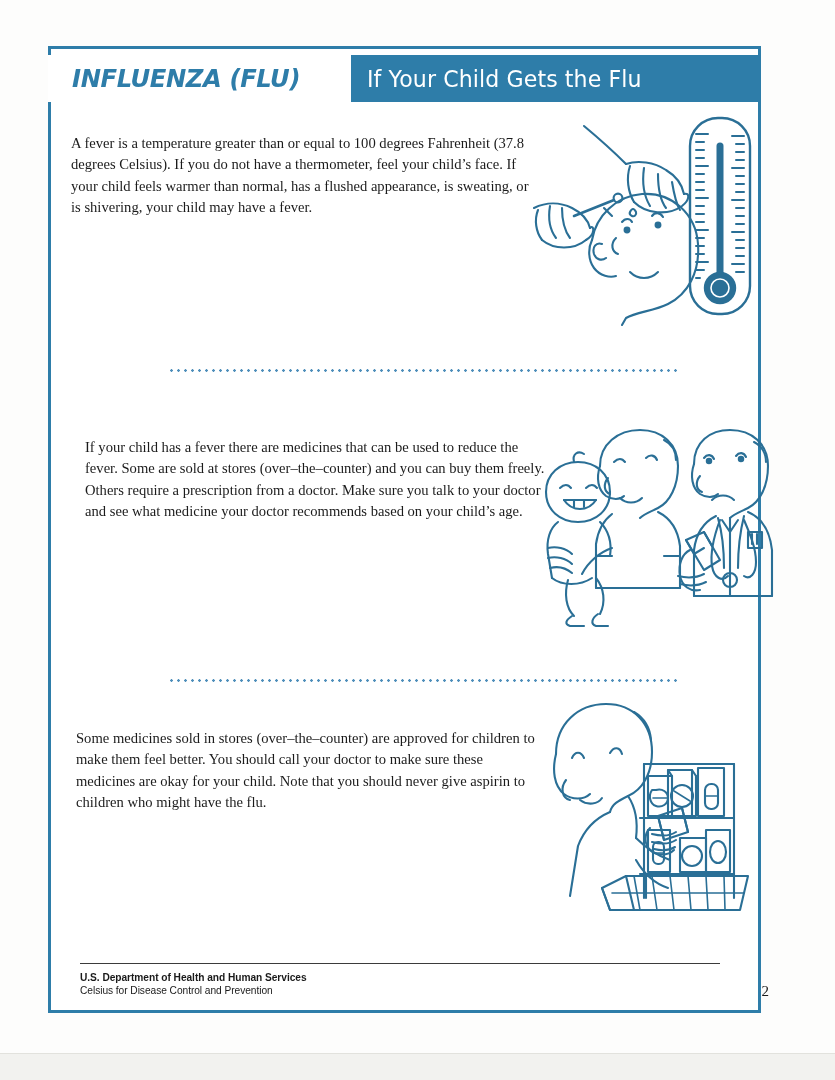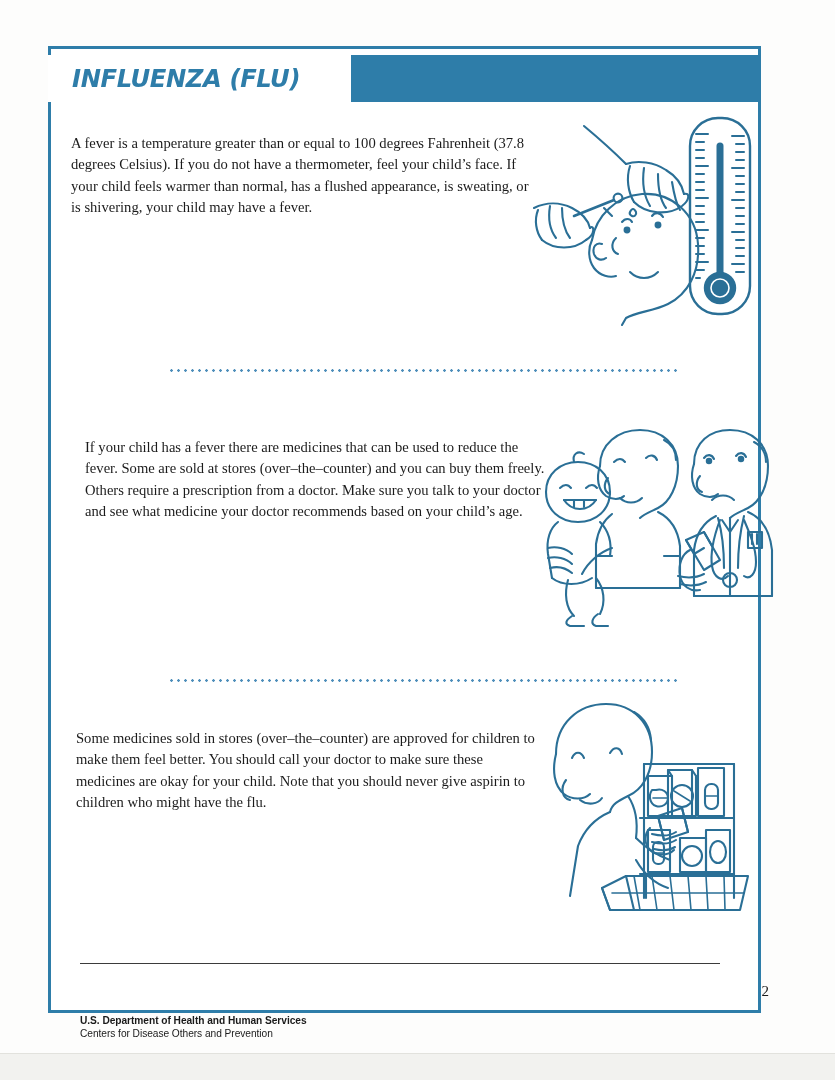--- a/index.html
+++ b/index.html
@@ -135,21 +135,20 @@
     top: 963px;
     width: 640px;
     height: 1px;
     background: #3b3b3b;
   }
   .footer-line1 {
     font-size: 10.2px;
     font-weight: bold;
     line-height: 13px;
     letter-spacing: -0.05px;
-    margin-top: 43px;
   }
   .footer-line2 {
     font-size: 10.2px;
     font-weight: normal;
     line-height: 13px;
     letter-spacing: -0.05px;
   }
   .page-number {
     position: absolute;
     right: 66px;
@@ -168,20 +167,23 @@
 </head>
 <body>
 
 <div class="scan-sheet">
 
   <div class="page-frame"></div>
 
   <div class="banner">
     <div class="banner-left">
       <span class="banner-title">INFLUENZA (FLU)</span>
+    </div>
+    <div class="banner-right">
+      <span class="banner-subtitle">If Your Child Gets the Flu</span>
     </div>
   </div>
 
   <div class="section" style="top:118px;">
     <p class="section-text" style="left:71px; top:0; width:470px;">A fever is a temperature greater than or equal to 100 degrees Fahrenheit (37.8 degrees Celsius). If you do not have a thermometer, feel your child’s face. If your child feels warmer than normal, has a flushed appearance, is sweating, or is shivering, your child may have a fever.</p>
   </div>
 
   <div class="illus" style="left:530px; top:112px;">
     <svg width="240" height="215" viewBox="0 0 240 215" fill="none" stroke="#2a6f96" stroke-width="2.1" stroke-linecap="round" stroke-linejoin="round">
 
@@ -443,18 +445,18 @@
       <path d="M148 178 L151 212" stroke-width="1.6"></path>
       <path d="M166 178 L168 212" stroke-width="1.6"></path>
       <path d="M184 178 L185 212" stroke-width="1.6"></path>
       <path d="M72 195 L204 195" stroke-width="1.6"></path>
     </svg>
   </div>
 
   <div class="footer-rule"></div>
   <div class="footer">
     <div class="footer-line1">U.S. Department of Health and Human Services</div>
-    <div class="footer-line2">Centers for Disease Others and Prevention</div>
+    <div class="footer-line2">Celsius for Disease Control and Prevention</div>
   </div>
   <div class="page-number">2</div>
 
   <div class="scan-edge-bottom"></div>
 </div>
 
 </body></html>

